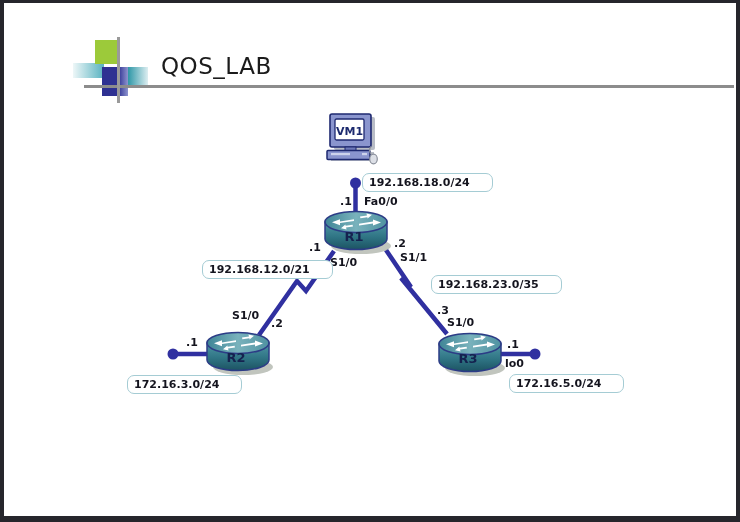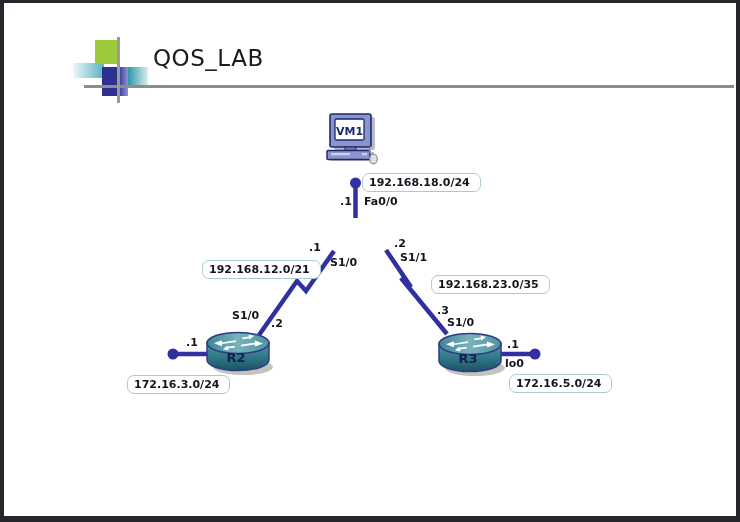--- a/index.html
+++ b/index.html
@@ -36,21 +36,21 @@
   }
   .host{position:absolute;left:322px;top:111px;width:58px;height:56px;z-index:6;}
   .host-name{font-weight:bold;}
   .iface{
     position:absolute;font-size:11px;font-weight:bold;color:#14141e;
     white-space:nowrap;z-index:8;
   }
   .net-box{
     position:absolute;font-size:11px;font-weight:bold;color:#14141e;
     background:#ffffff;border:1.6px solid #a5ccd4;border-radius:7px;
-    padding:2px 10px 2px 6px;white-space:nowrap;z-index:9;
+    padding:2px 22px 2px 6px;white-space:nowrap;z-index:9;
   }
 </style>
 </head>
 <body>
 
 <div class="slide">
 
   <svg width="0" height="0" style="position:absolute" aria-hidden="true">
     <defs>
       <linearGradient id="gBody" x1="0" y1="0" x2="0" y2="1">
@@ -65,21 +65,21 @@
       </linearGradient>
     </defs>
   </svg>
 
   <div class="sq sq-cyan-left abs"></div>
   <div class="sq sq-green abs"></div>
   <div class="sq sq-navy abs"></div>
   <div class="sq sq-teal-right abs"></div>
   <div class="abs hline sq"></div>
   <div class="abs vline sq"></div>
-  <h1 class="title" style="margin:0;font-weight:normal">QOS_LAB</h1>
+  <h1 class="title" style="margin:8px;font-weight:normal">QOS_LAB</h1>
 
   <svg class="wires" viewBox="0 0 740 522">
     <line x1="355.5" y1="184" x2="355.5" y2="218"></line>
     <circle cx="355.5" cy="183" r="5.5"></circle>
     <polyline points="334,251 306,291 297,281 259,335"></polyline>
     <polyline points="386,250 411,287 401,278 447,334"></polyline>
     <line x1="174" y1="354" x2="212" y2="354"></line>
     <circle cx="173" cy="354" r="5.5"></circle>
     <line x1="498" y1="354" x2="534" y2="354"></line>
     <circle cx="535" cy="354" r="5.5"></circle>
@@ -94,20 +94,34 @@
       <text x="27.5" y="23.5" text-anchor="middle" font-size="11" font-weight="bold" fill="#1c2a6e" class="host-name">VM1</text>
       <rect x="23" y="36" width="11" height="3.5" fill="#6f7ab8" stroke="#1e2970" stroke-width="1"></rect>
       <rect x="5" y="39.5" width="43" height="9" rx="1" fill="#8a95ce" stroke="#1e2970" stroke-width="1.5"></rect>
       <rect x="9" y="42" width="19" height="2.2" fill="#cdd3ec"></rect>
       <rect x="40" y="42" width="5" height="2.2" fill="#cdd3ec"></rect>
       <path d="M49,43 Q46,39 49,35.5" stroke="#8a8f9a" stroke-width="1.3" fill="none"></path>
       <ellipse cx="51.5" cy="48" rx="3.8" ry="4.8" fill="#dcdfe6" stroke="#8a8f9a" stroke-width="1.2"></ellipse>
     </svg>
   </div>
 
+  <div class="router" style="left:323px;top:209px">
+    <svg viewBox="0 0 68 48">
+      <ellipse cx="38" cy="37" rx="30" ry="8" fill="#b2b6ae" opacity="0.8"></ellipse>
+      <path d="M2,13 L2,30 A31,10.5 0 0 0 64,30 L64,13 Z" fill="url(#gBody)" stroke="#2c3c86" stroke-width="1.5"></path>
+      <ellipse cx="33" cy="13" rx="31" ry="10.5" fill="url(#gTop)" stroke="#2c3c86" stroke-width="1.5"></ellipse>
+      <g fill="#ffffff" stroke="none">
+        <path d="M31,10.2 L17,12.4 L17,10.2 L9,13.2 L17,16.2 L17,14 L31,12 Z"></path>
+        <path d="M36,14.8 L50,12.6 L50,10.4 L58,13.4 L50,16.4 L50,14.6 L36,16.6 Z"></path>
+        <path d="M37,7.6 L44,6.4 L43.4,4.6 L49,5.8 L44.6,9.4 L44.4,8.2 L37.4,9.2 Z"></path>
+        <path d="M30,17.4 L23,18.6 L23.6,20.4 L18,19.2 L22.4,15.6 L22.6,16.8 L29.6,15.8 Z"></path>
+      </g>
+    </svg>
+    <span class="router-name">R1</span>
+  </div>
 
   <div class="router" style="left:205px;top:330px">
     <svg viewBox="0 0 68 48">
       <ellipse cx="38" cy="37" rx="30" ry="8" fill="#b2b6ae" opacity="0.8"></ellipse>
       <path d="M2,13 L2,30 A31,10.5 0 0 0 64,30 L64,13 Z" fill="url(#gBody)" stroke="#2c3c86" stroke-width="1.5"></path>
       <ellipse cx="33" cy="13" rx="31" ry="10.5" fill="url(#gTop)" stroke="#2c3c86" stroke-width="1.5"></ellipse>
       <g fill="#ffffff" stroke="none">
         <path d="M31,10.2 L17,12.4 L17,10.2 L9,13.2 L17,16.2 L17,14 L31,12 Z"></path>
         <path d="M36,14.8 L50,12.6 L50,10.4 L58,13.4 L50,16.4 L50,14.6 L36,16.6 Z"></path>
         <path d="M37,7.6 L44,6.4 L43.4,4.6 L49,5.8 L44.6,9.4 L44.4,8.2 L37.4,9.2 Z"></path>

